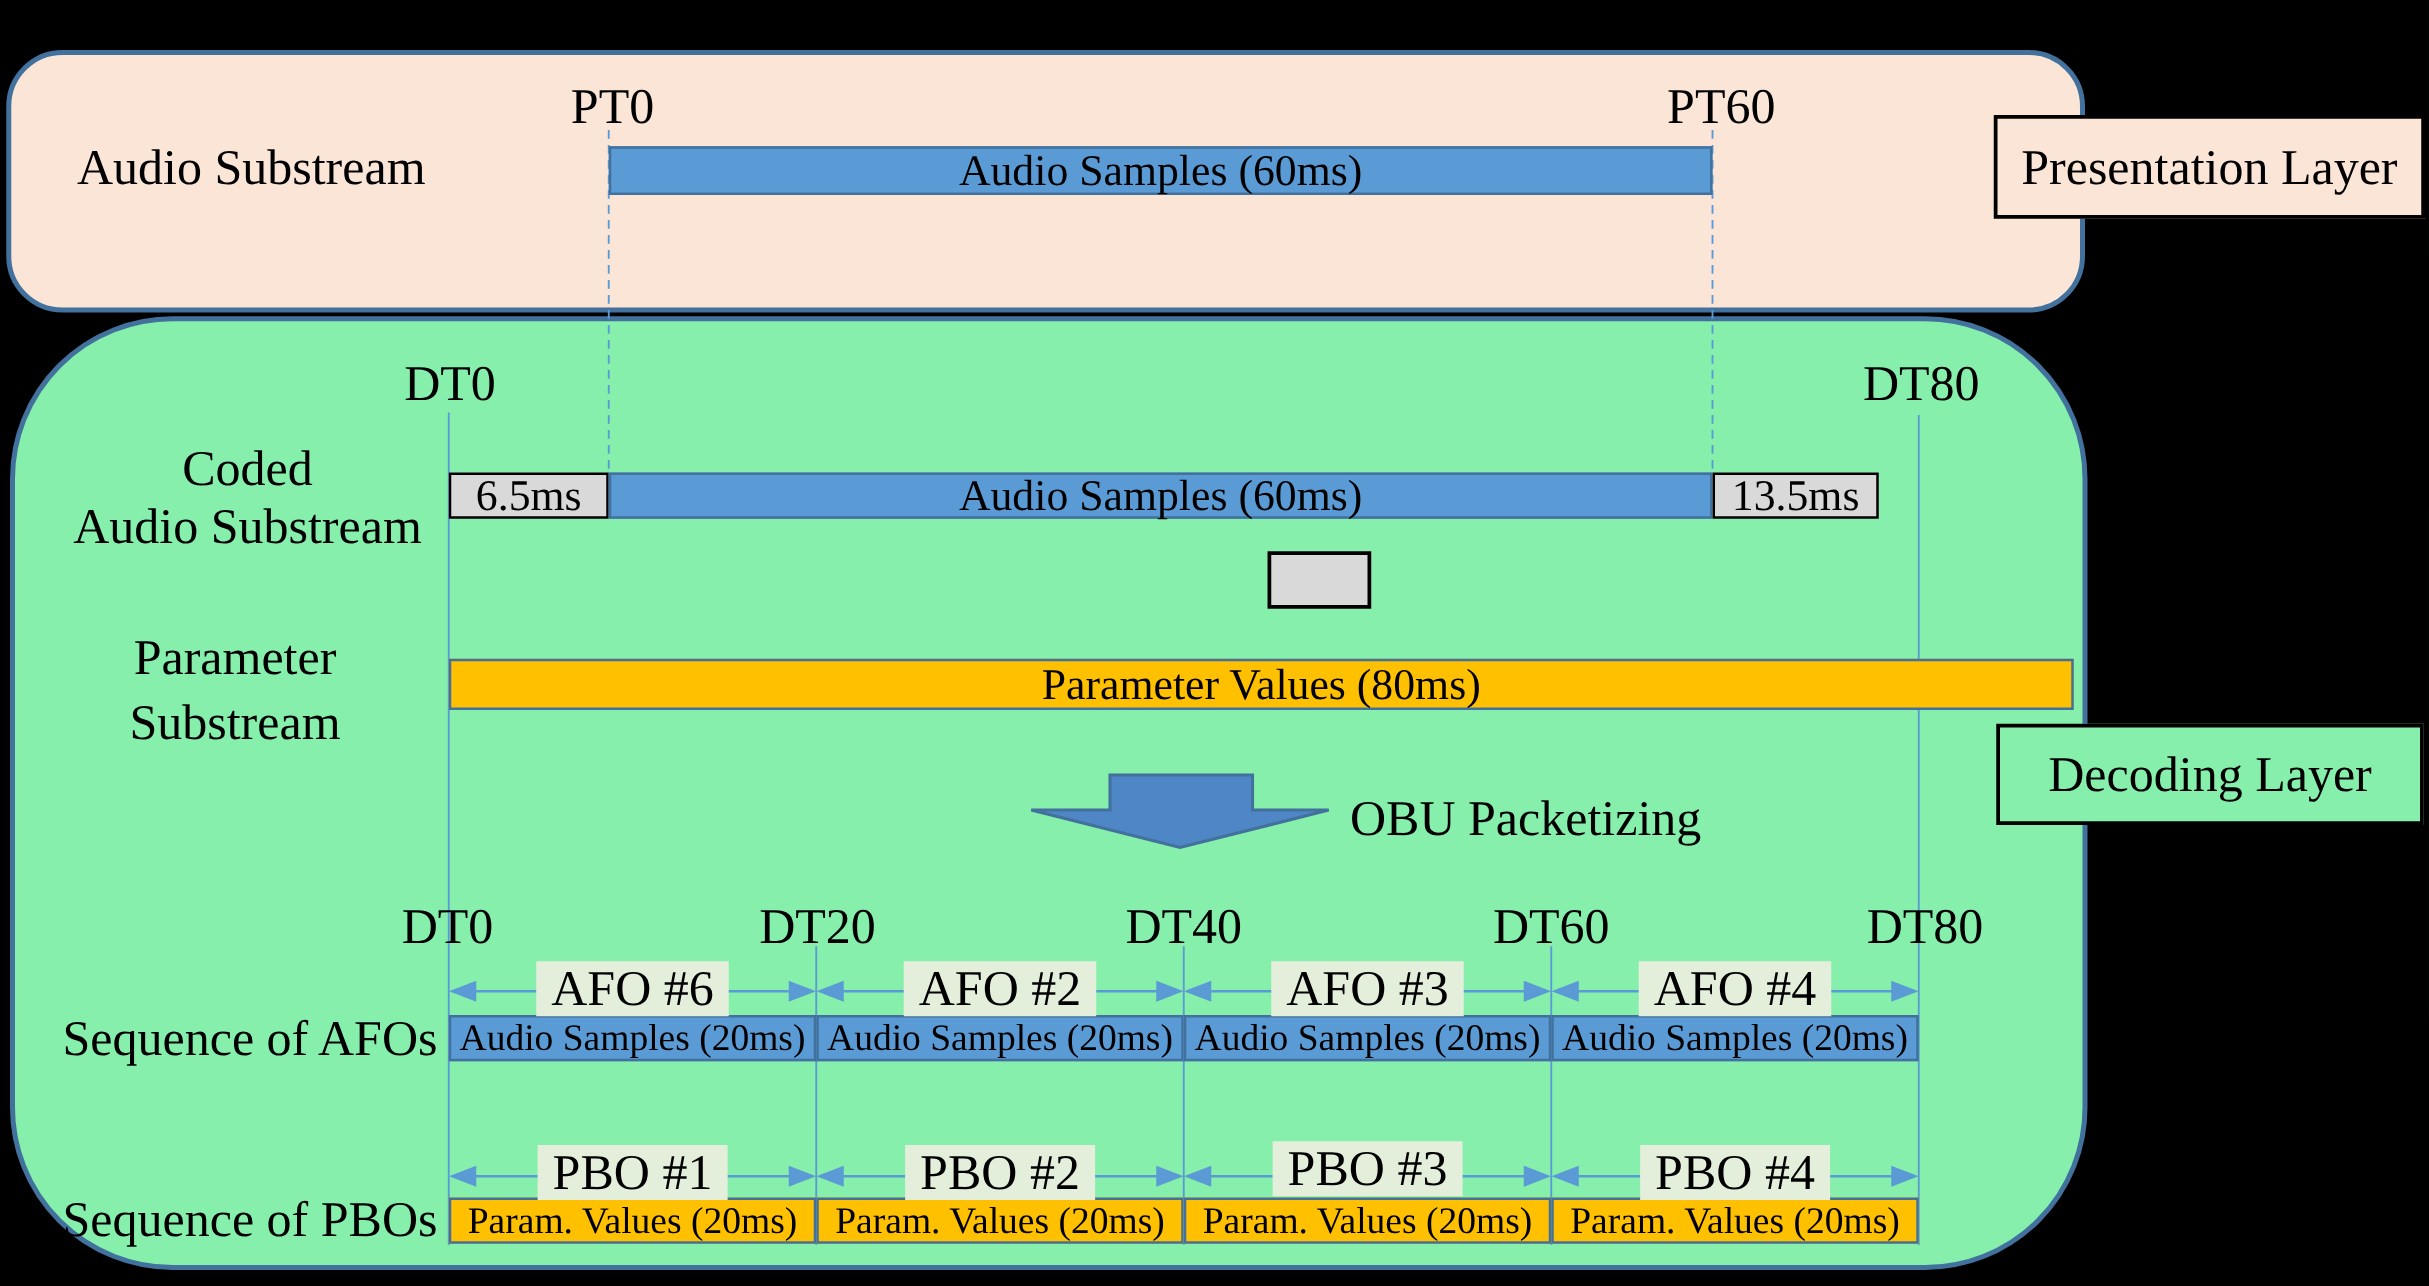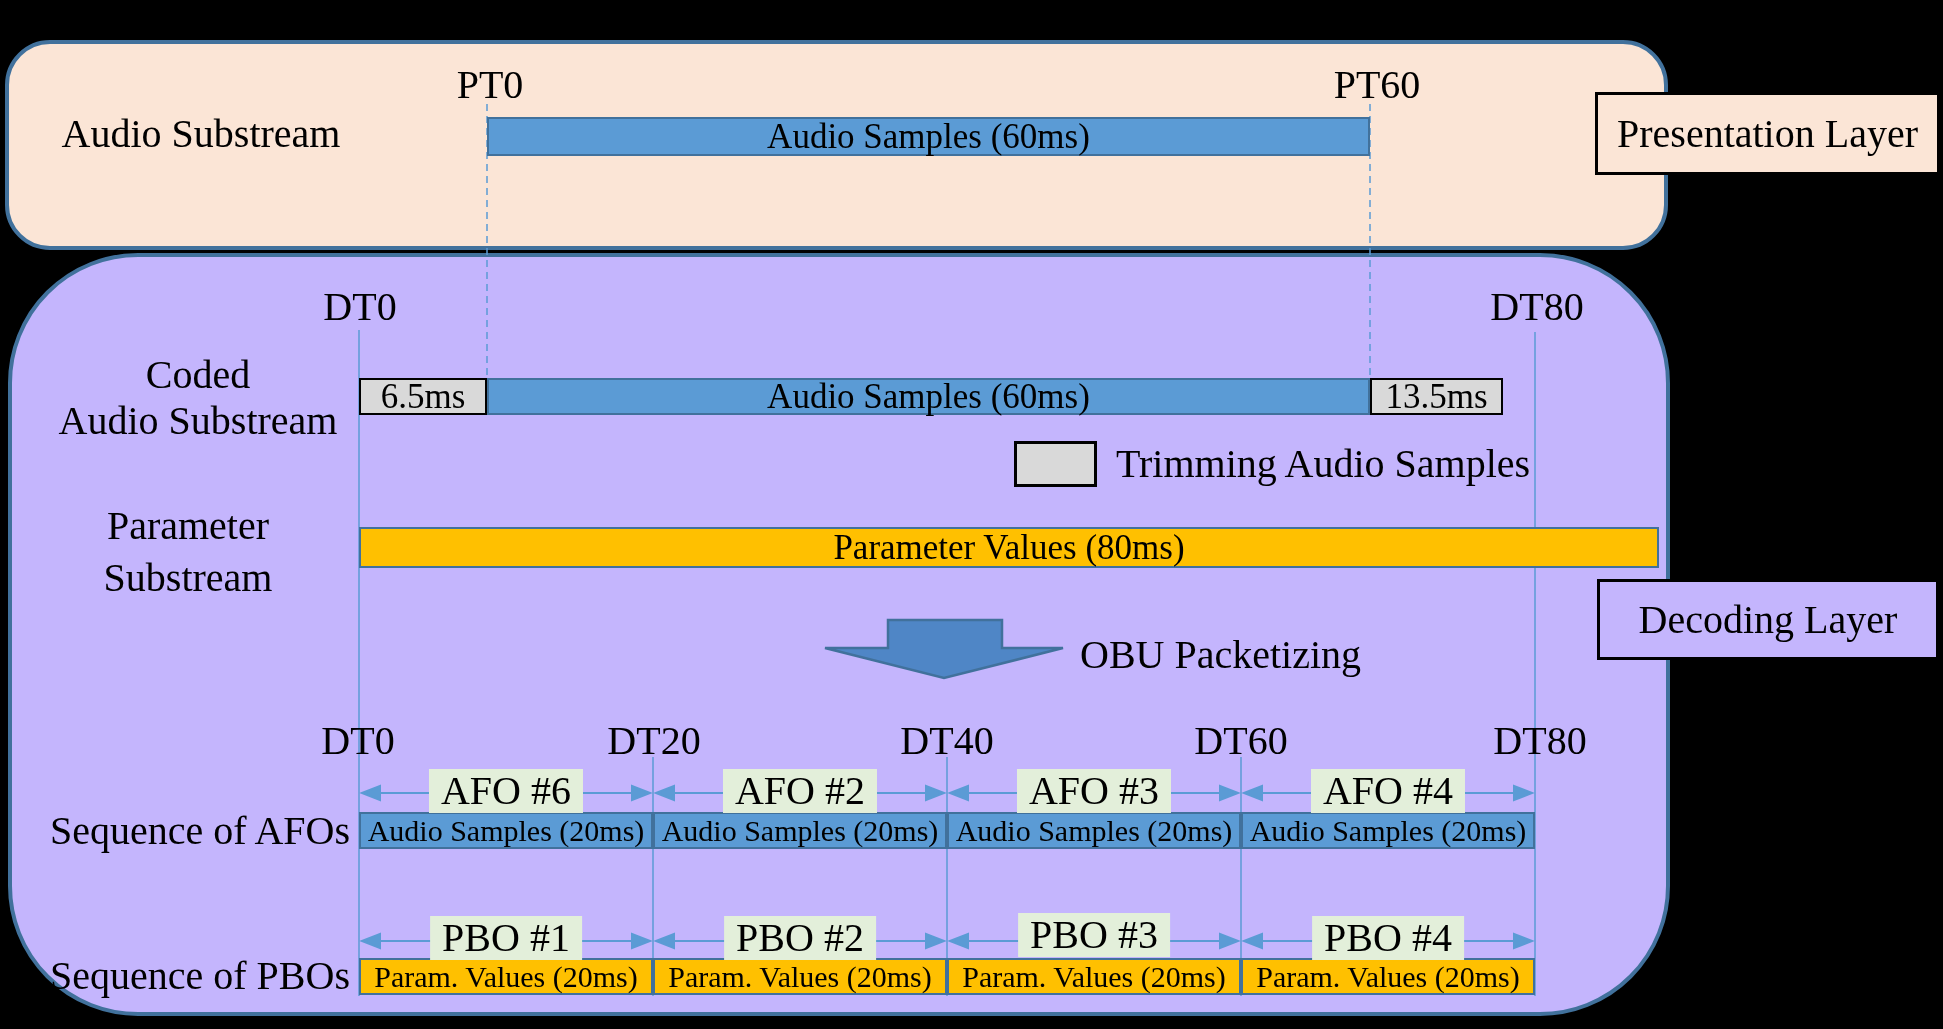--- a/index.html
+++ b/index.html
@@ -2,21 +2,21 @@
 <html><head>
 <meta charset="utf-8">
 <style>
   html,body { margin:0; padding:0; background:#000; }
   .stage {
     position:relative; width:1943px; height:1029px; background:#000;
     font-family:"Liberation Serif","DejaVu Serif",serif; color:#000; overflow:hidden;
   }
   .region { position:absolute; border:4px solid #41719c; box-sizing:border-box; }
   .pink-fill { background:#fbe5d6; }
-  .green-fill { background:#c4b5fd; }
+  .green-fill { background:#86efac; }
   .overlay { position:absolute; left:0; top:0; z-index:2; }
   .bar {
     position:absolute; z-index:3; box-sizing:border-box;
     display:flex; align-items:center; justify-content:center; white-space:nowrap;
   }
   .bar-blue   { background:#5b9bd5; border:2px solid #41719c; }
   .bar-orange { background:#ffc000; border:2px solid #41719c; }
   .bar-gray   { background:#d9d9d9; border:2px solid #000000; }
   .t35 { font-size:35px; }
   .t30 { font-size:30px; }
@@ -96,21 +96,20 @@
   <div class="lbl" style="left:1537px; top:307px;">DT80</div>
   <div class="lbl lbl2" style="left:198px; top:398px; line-height:46px;">
     <div>Coded</div>
     <div>Audio Substream</div>
   </div>
   <div class="bar bar-gray t35" style="left:359px; top:378px; width:128px; height:37px;">6.5ms</div>
   <div class="bar bar-blue t35" style="left:487px; top:378px; width:883px; height:37px;">Audio Samples (60ms)</div>
   <div class="bar bar-gray t35" style="left:1370px; top:378px; width:133px; height:37px;">13.5ms</div>
 
   <div class="bar bar-gray" style="left:1014px; top:441px; width:83px; height:46px; border-width:3px;"></div>
-  <div class="lbl lbl-leftedge" style="left:1116px; top:464px;">Trimming Audio Samples</div>
 
   <div class="lbl lbl2" style="left:188px; top:552px; line-height:52px;">
     <div>Parameter</div>
     <div>Substream</div>
   </div>
   <div class="bar bar-orange t35" style="left:359px; top:527px; width:1300px; height:41px;">Parameter Values (80ms)</div>
 
   <div class="lbl lbl-leftedge" style="left:1080px; top:655px;">OBU Packetizing</div>
 
   <div class="layer-box green-fill" style="left:1597px; top:579px; width:342px; height:81px;">Decoding Layer</div>

